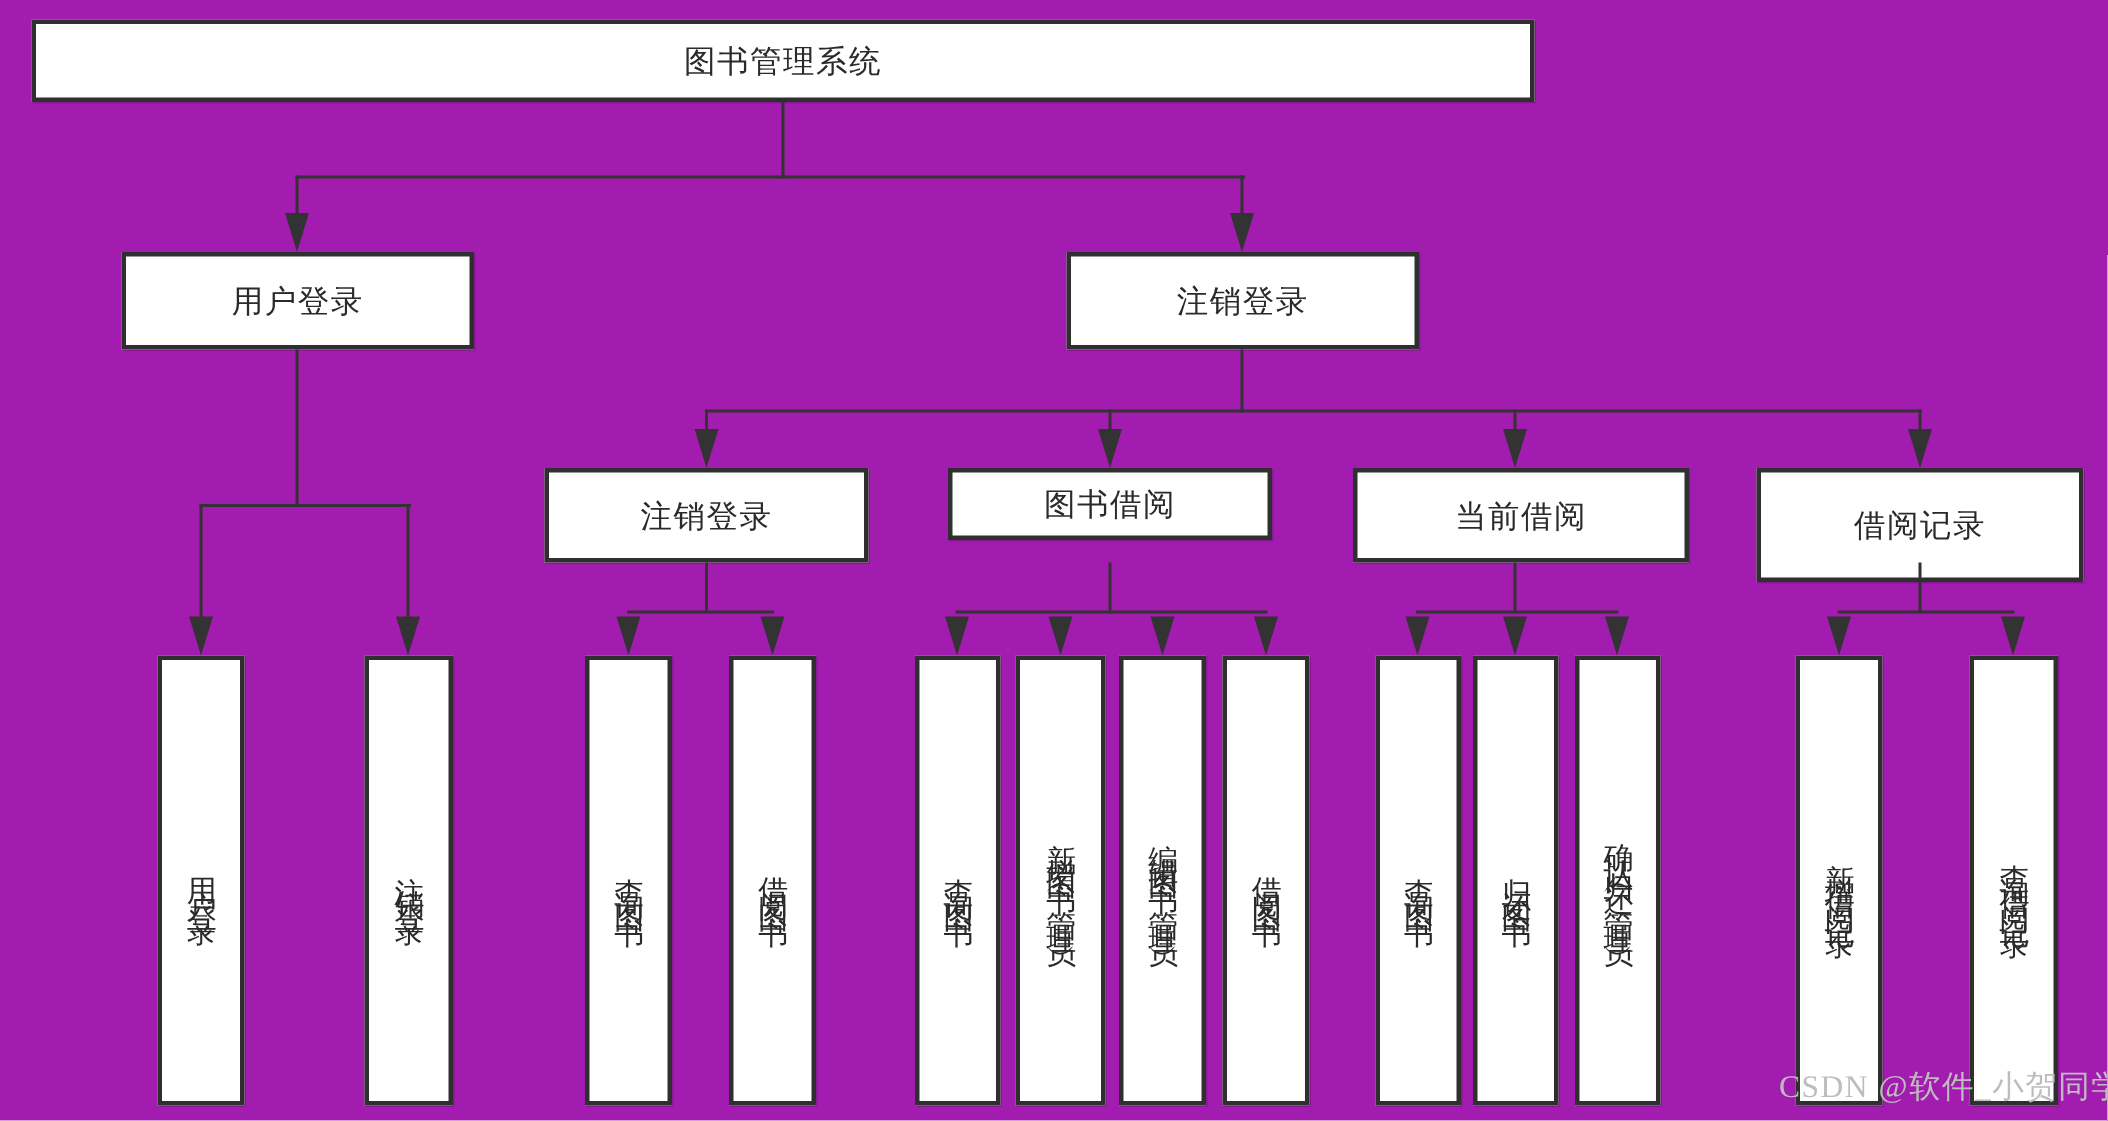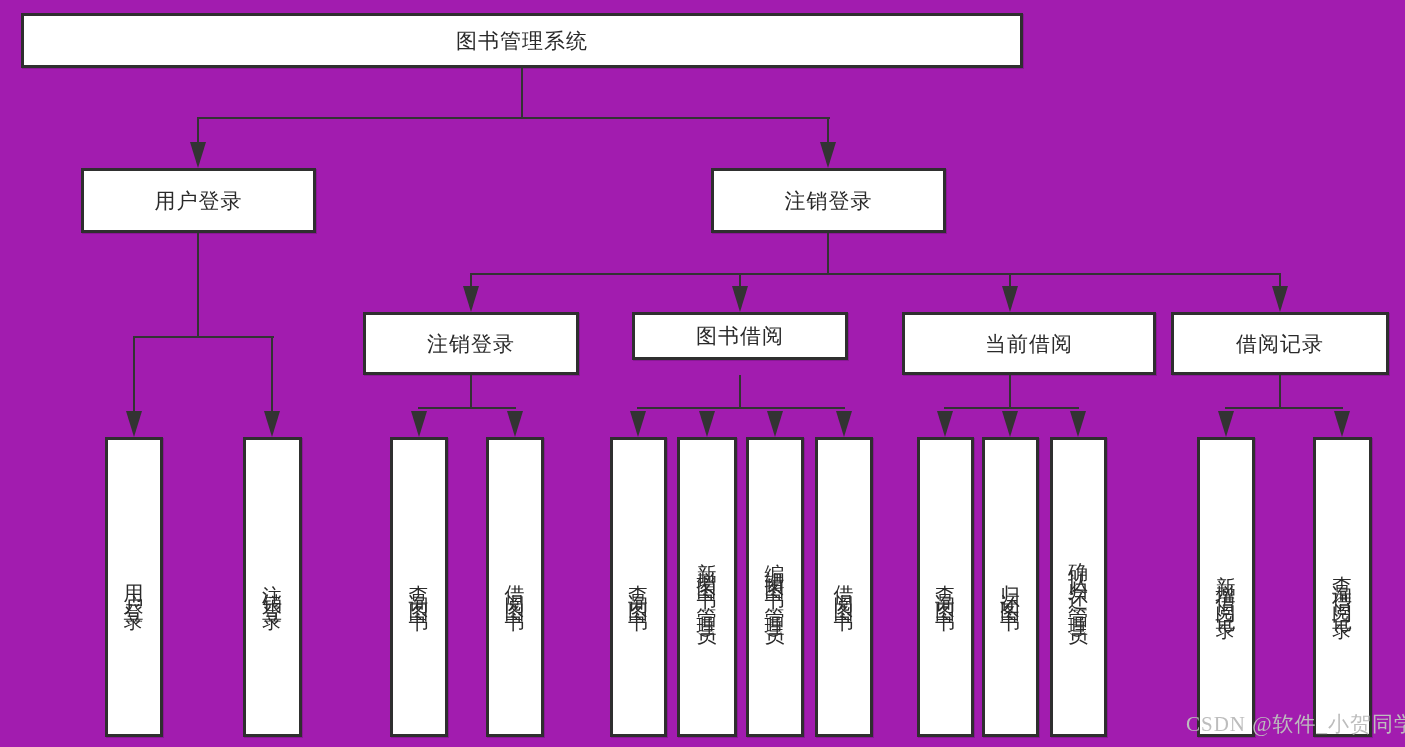--- a/index.html
+++ b/index.html
@@ -66,24 +66,24 @@
   <div class="box" style="left:711px;top:168px;width:235px;height:65px">
     <span>注销登录</span>
   </div>
 
   <div class="box" style="left:363px;top:312px;width:216px;height:63px">
     <span>注销登录</span>
   </div>
   <div class="box" style="left:632px;top:312px;width:216px;height:48px">
     <span>图书借阅</span>
   </div>
-  <div class="box" style="left:902px;top:312px;width:254px;height:63px">
+  <div class="box" style="left:902px;top:312px;width:224px;height:63px">
     <span>当前借阅</span>
   </div>
-  <div class="box" style="left:1171px;top:312px;width:218px;height:63px">
+  <div class="box" style="left:1171px;top:312px;width:218px;height:76px">
     <span>借阅记录</span>
   </div>
 
   <div class="box vbox" style="left:105px;top:437px;width:58px;height:300px">
     <span>用户登录</span>
   </div>
   <div class="box vbox" style="left:243px;top:437px;width:59px;height:300px">
     <span>注销登录</span>
   </div>
 

